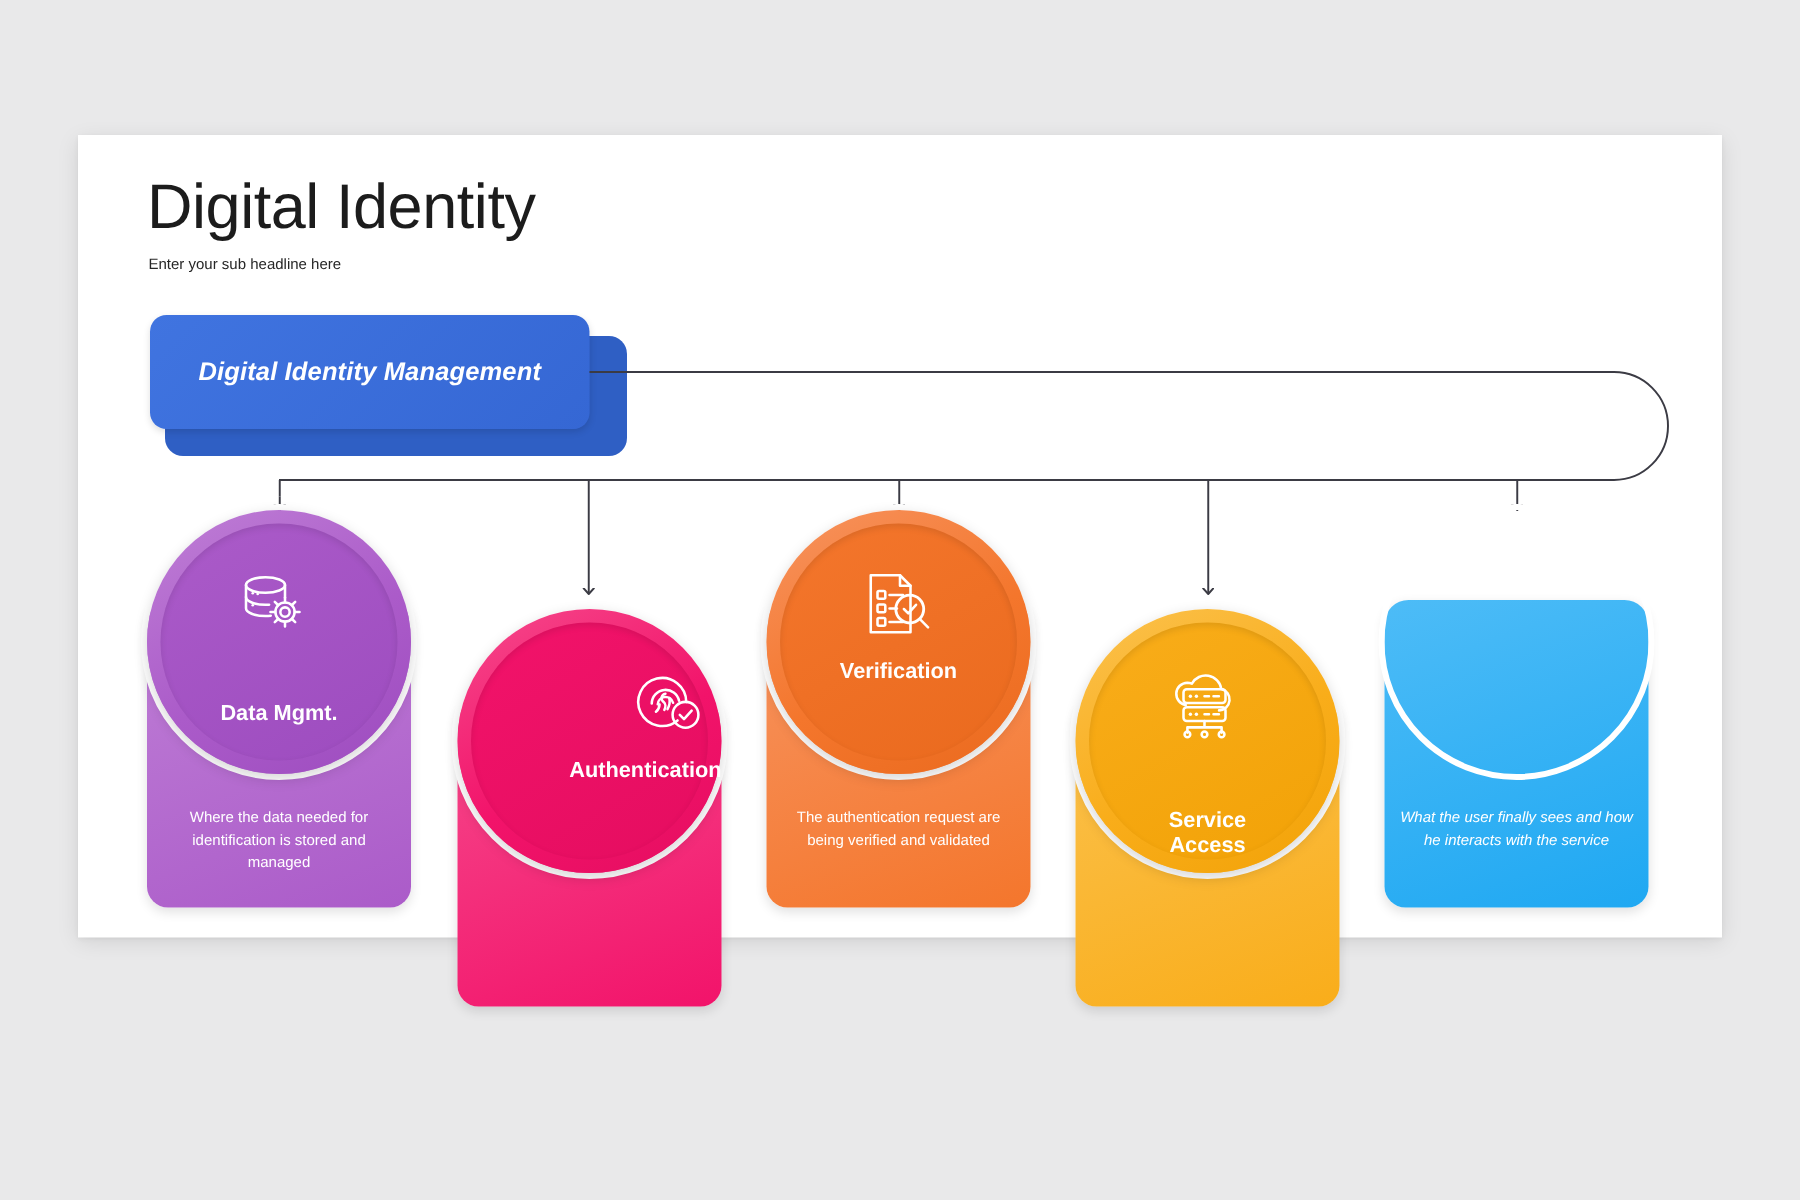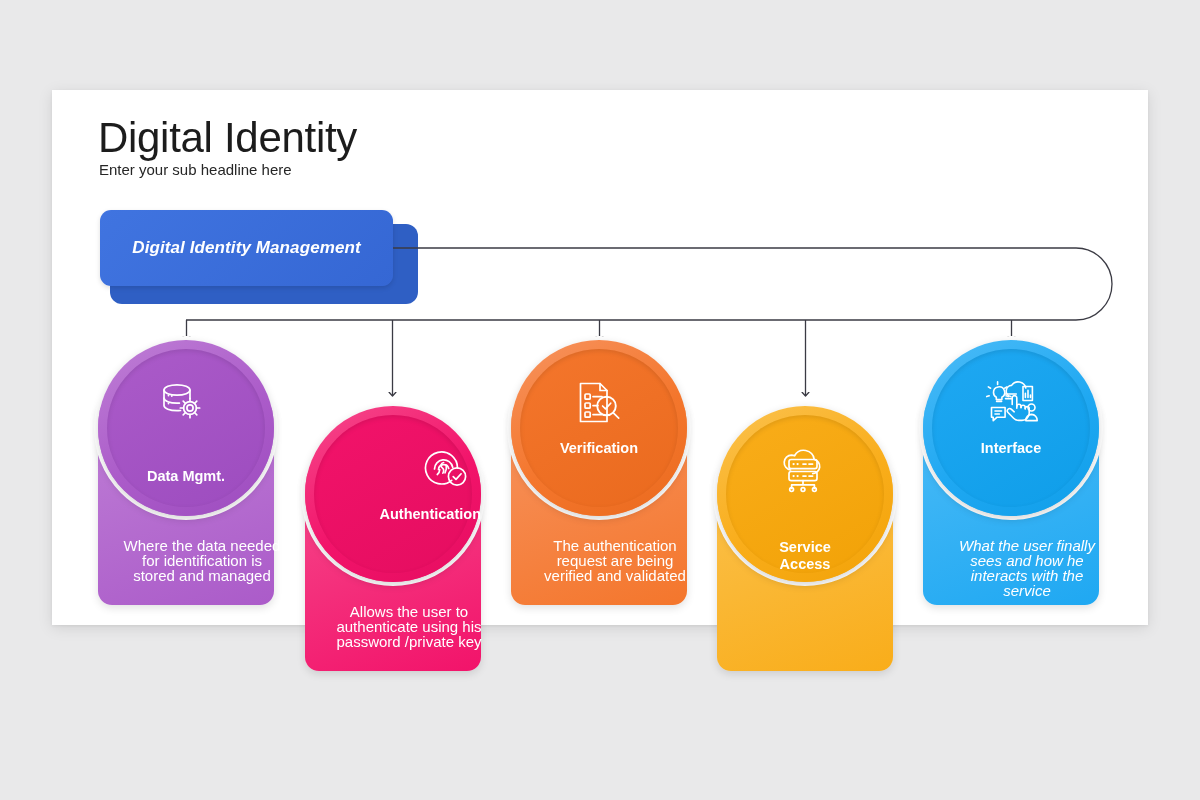--- a/index.html
+++ b/index.html
@@ -19,22 +19,22 @@
     box-shadow:0 3px 14px rgba(0,0,0,.10), 0 1px 3px rgba(0,0,0,.06);
   }
 
   
   .page-title{
     position:absolute;left:46px;top:24px;
     font-size:42px;font-weight:400;color:#1c1c1c;letter-spacing:-.3px;
     white-space:nowrap;
   }
   .page-subtitle{
-    position:absolute;left:47px;top:71px;
-    font-size:15px;font-weight:400;color:#262626;white-space:nowrap;
+    position:absolute;left:47px;top:81px;
+    font-size:10px;font-weight:400;color:#262626;white-space:nowrap;
   }
 
   
   .node-shadow{
     position:absolute;left:58px;top:134px;width:308px;height:80px;
     background:#2f5fc4;border-radius:12px;
   }
   .node-front{
     position:absolute;left:48px;top:120px;width:293px;height:76px;
     background:linear-gradient(135deg,#4074e0 0%,#3567d4 100%);
@@ -51,22 +51,22 @@
 
   
   .card{position:absolute;}
   .card-body{
     position:absolute;left:0;width:176px;
     border-radius:16px 16px 14px 14px;
     box-shadow:0 3px 8px rgba(0,0,0,.12);
     overflow:hidden;
   }
   .card-desc{
-    position:absolute;left:24px;width:160px;
-    text-align:center;color:#ffffff;font-size:15px;line-height:15px;
+    position:absolute;left:8px;width:160px;
+    text-align:center;color:#ffffff;font-size:10px;line-height:15px;
   }
   .ring{
     position:absolute;border-radius:50%;
     display:flex;flex-direction:column;align-items:center;
     box-shadow:0 3px 9px rgba(0,0,0,.17);
   }
   .ring-inner{
     position:absolute;left:9px;top:9px;right:9px;bottom:9px;
     border-radius:50%;
   }
@@ -133,21 +133,20 @@
           <div style="position: absolute; left: -4px; top: 312px; width: 184px; height: 184px; border-radius: 50%; background: transparent; border: 4px solid rgb(255, 255, 255); box-sizing: border-box;"></div>
           <div class="ring" style="left: 0px; top: 316px; width: 176px; height: 176px; background: linear-gradient(150deg, rgb(246, 74, 140) 0%, rgb(242, 19, 106) 55%, rgb(229, 13, 96) 100%); align-items: flex-end;">
             <div class="ring-inner" style="background: linear-gradient(150deg, rgb(242, 19, 106) 0%, rgb(229, 13, 96) 100%); box-shadow: rgba(0, 0, 0, 0.1) 0px 2px 5px inset;"></div>
             <div class="circle-icon">
               <svg viewBox="0 0 62 62">
                 <use href="#ico-fingerprint-check-icon"></use>
               </svg>
             </div>
             <div class="circle-title">Authentication</div>
           </div>
-          <div class="card-desc" style="top: 514px;">Allows the user to authenticate  using his password /private key</div>
         </div>
         <div class="card" style="left: 459px; top: 0px; width: 176px; height: 620px;">
           <div class="card-body" style="top: 310px; height: 205px; background: linear-gradient(160deg, rgb(247, 148, 96) 0%, rgb(244, 118, 44) 100%);"></div>
           <div style="position: absolute; left: -4px; top: 246px; width: 184px; height: 184px; border-radius: 50%; background: transparent; border: 4px solid rgb(255, 255, 255); box-sizing: border-box;"></div>
           <div class="ring" style="left: 0px; top: 250px; width: 176px; height: 176px; background: linear-gradient(150deg, rgb(247, 148, 96) 0%, rgb(244, 118, 44) 55%, rgb(234, 106, 30) 100%);">
             <div class="ring-inner" style="background: linear-gradient(150deg, rgb(244, 118, 44) 0%, rgb(234, 106, 30) 100%); box-shadow: rgba(0, 0, 0, 0.1) 0px 2px 5px inset;"></div>
             <div class="circle-icon">
               <svg viewBox="0 0 62 62">
                 <use href="#ico-document-search-check-icon"></use>
               </svg>
@@ -166,29 +165,20 @@
                 <use href="#ico-cloud-server-icon"></use>
               </svg>
             </div>
             <div class="circle-title">Service
 Access</div>
           </div>
         </div>
         <div class="card" style="left: 871px; top: 0px; width: 176px; height: 620px;">
           <div class="card-body" style="top: 310px; height: 205px; background: linear-gradient(160deg, rgb(77, 188, 247) 0%, rgb(31, 168, 242) 100%);"></div>
           <div style="position: absolute; left: -4px; top: 246px; width: 184px; height: 184px; border-radius: 50%; background: transparent; border: 4px solid rgb(255, 255, 255); box-sizing: border-box;"></div>
-          <div class="ring" style="left: 0px; top: 250px; width: 176px; height: 176px; background: linear-gradient(150deg, rgb(77, 188, 247) 0%, rgb(31, 168, 242) 55%, rgb(15, 158, 233) 100%);">
-            <div class="ring-inner" style="background: linear-gradient(150deg, rgb(31, 168, 242) 0%, rgb(15, 158, 233) 100%); box-shadow: rgba(0, 0, 0, 0.1) 0px 2px 5px inset;"></div>
-            <div class="circle-icon">
-              <svg viewBox="0 0 62 62">
-                <use href="#ico-interface-touch-icon"></use>
-              </svg>
-            </div>
-            <div class="circle-title">Interface</div>
-          </div>
           <div class="card-desc" style="top: 448px; font-style: italic;">What the user finally sees and how he interacts with the service</div>
         </div>
       </div>
 
   </div>
 </div>
 
 <svg width="0" height="0" style="position:absolute" aria-hidden="true">
   <defs>
 

